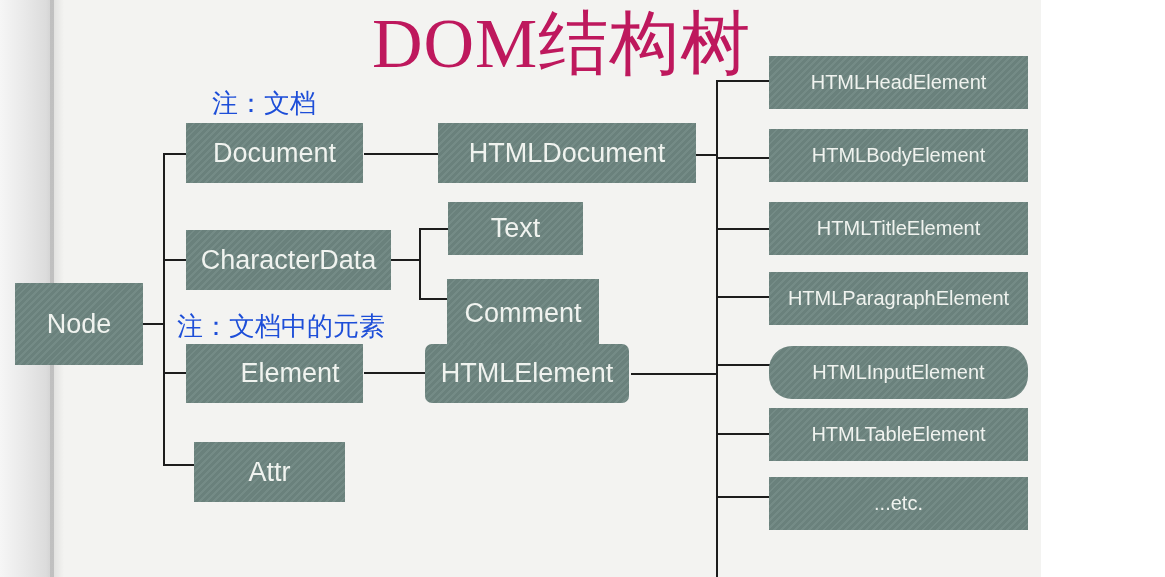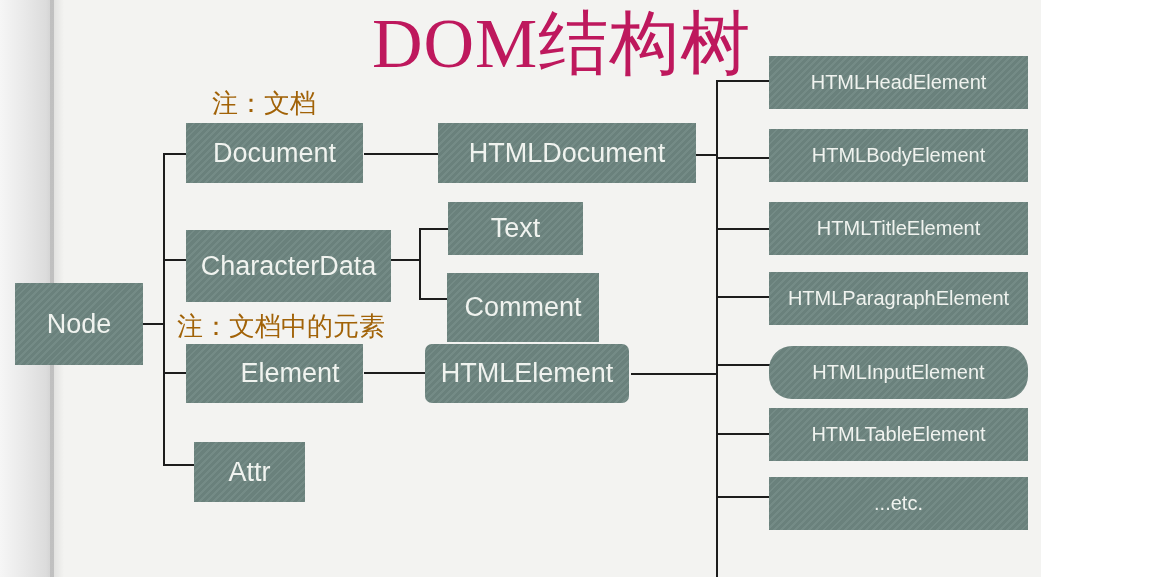--- a/index.html
+++ b/index.html
@@ -21,21 +21,21 @@
     position:absolute; left:50px; top:0; width:14px; height:577px;
     background:linear-gradient(90deg,rgba(0,0,0,0.10),rgba(0,0,0,0));
   }
   .title {
     position:absolute; left:372px; top:2px;
     font-family:"Liberation Serif", "DejaVu Serif", serif;
     font-size:70px; line-height:84px; color:#be185d;
     letter-spacing:1px; white-space:nowrap;
   }
   .note {
-    position:absolute; font-size:26px; color:#a16207; white-space:nowrap;
+    position:absolute; font-size:26px; color:#1d4ed8; white-space:nowrap;
     font-family:"DejaVu Sans", sans-serif;
   }
   .box {
     position:absolute;
     background-color:#6d8580;
     background-image:repeating-linear-gradient(135deg, rgba(255,255,255,0.05) 0px, rgba(255,255,255,0.05) 2px, rgba(0,0,0,0.03) 2px, rgba(0,0,0,0.03) 5px);
     color:#f0f3ef;
     display:flex; align-items:center; justify-content:center;
     font-family:Liberation Sans, sans-serif;
     white-space:nowrap; box-sizing:border-box;
@@ -79,26 +79,26 @@
   <div class="line" style="left:716px; top:157px; width:54px; height:2px;"></div>
   <div class="line" style="left:716px; top:228px; width:54px; height:2px;"></div>
   <div class="line" style="left:716px; top:296px; width:54px; height:2px;"></div>
   <div class="line" style="left:716px; top:364px; width:54px; height:2px;"></div>
   <div class="line" style="left:716px; top:433px; width:54px; height:2px;"></div>
   <div class="line" style="left:716px; top:496px; width:54px; height:2px;"></div>
 
   <div class="box b-lg" style="left:15px; top:283px; width:128px; height:82px;">Node</div>
   <div class="box b-lg" style="left:186px; top:123px; width:177px; height:60px;">Document</div>
   <div class="box b-lg" style="left:438px; top:123px; width:258px; height:60px;">HTMLDocument</div>
-  <div class="box b-lg" style="left:186px; top:230px; width:205px; height:72px;">CharacterData</div>
+  <div class="box b-lg" style="left:186px; top:230px; width:205px; height:60px;">CharacterData</div>
   <div class="box b-lg" style="left:448px; top:202px; width:135px; height:53px;">Text</div>
-  <div class="box b-lg" style="left:447px; top:273px; width:152px; height:69px;">Comment</div>
+  <div class="box b-lg" style="left:447px; top:279px; width:152px; height:69px;">Comment</div>
   <div class="box b-lg" style="left:186px; top:344px; width:177px; height:59px;padding-left:31px;">Element</div>
   <div class="box b-lg" style="left:425px; top:344px; width:204px; height:59px;border-radius:7px;">HTMLElement</div>
-  <div class="box b-lg" style="left:194px; top:442px; width:111px; height:60px;">Attr</div>
+  <div class="box b-lg" style="left:194px; top:442px; width:151px; height:60px;">Attr</div>
 
   <div class="box b-sm" style="left:769px; top:56px; width:259px; height:53px;">HTMLHeadElement</div>
   <div class="box b-sm" style="left:769px; top:129px; width:259px; height:53px;">HTMLBodyElement</div>
   <div class="box b-sm" style="left:769px; top:272px; width:259px; height:53px;">HTMLParagraphElement</div>
   <div class="box b-sm" style="left:769px; top:202px; width:259px; height:53px;">HTMLTitleElement</div>
   <div class="box b-sm" style="left:769px; top:346px; width:259px; height:53px;border-radius:23px;">HTMLInputElement</div>
   <div class="box b-sm" style="left:769px; top:408px; width:259px; height:53px;text-align:right;">HTMLTableElement</div>
   <div class="box b-sm" style="left:769px; top:477px; width:259px; height:53px;">...etc.</div>
 </div>
 

